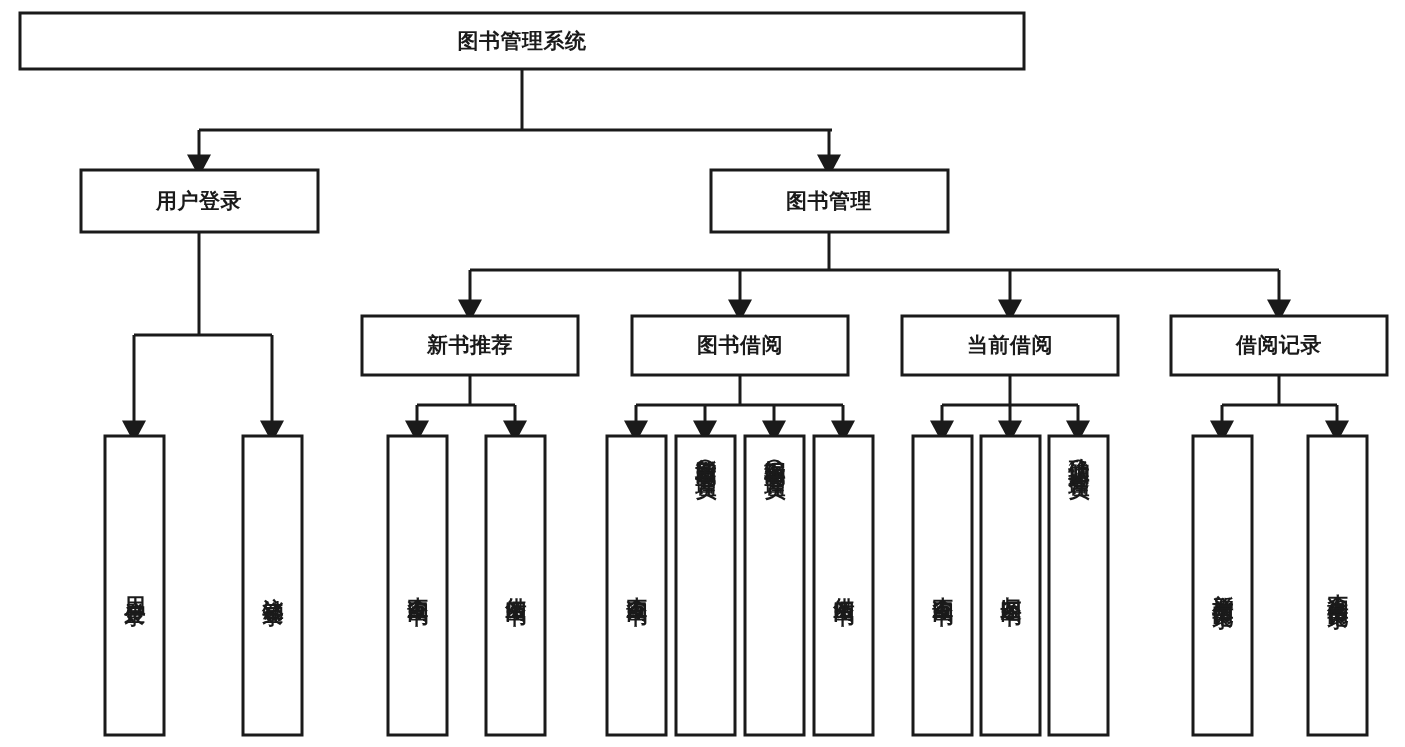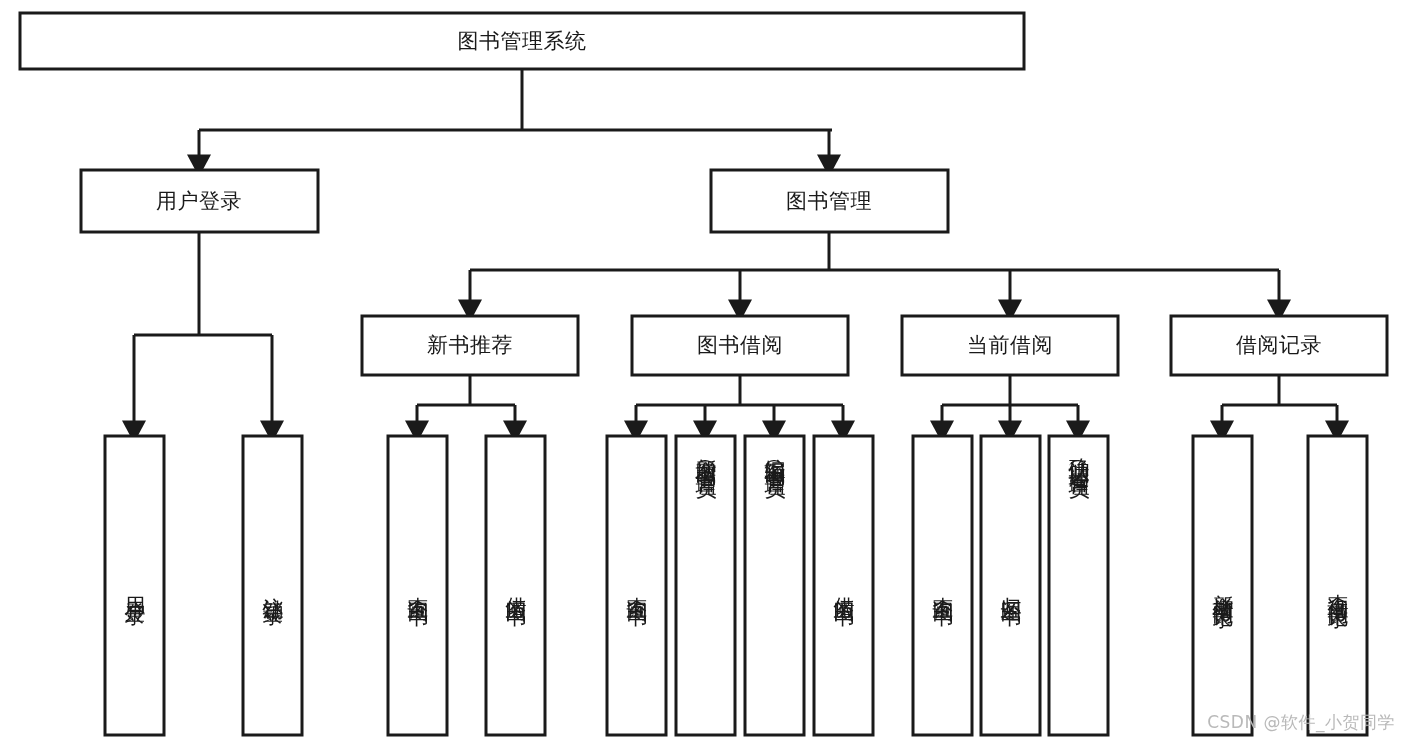--- a/index.html
+++ b/index.html
@@ -10,20 +10,21 @@
   }
   body {
     font-family: "DejaVu Sans", "Liberation Sans", sans-serif;
   }
   #canvas {
     position: relative;
     width: 1405px;
     height: 740px;
     background: #ffffff;
     overflow: hidden;
+    font-weight: bold;
   }
   svg.diagram {
     position: absolute;
     left: 0;
     top: 0;
     width: 1405px;
     height: 747px;
   }
   .node-rect {
     fill: #ffffff;
@@ -239,15 +240,14 @@
     <span class="leaf-label">确认归还（管理员）</span>
   </div>
 
   <div class="leaf-label-wrap" style="left:1193px; top:436px; width:59px; height:299px;">
     <span class="leaf-label">新增借阅记录</span>
   </div>
   <div class="leaf-label-wrap" style="left:1308px; top:436px; width:59px; height:299px;">
     <span class="leaf-label">查询借阅记录</span>
   </div>
 
-  <div class="watermark">CSDN @软件_小贺同学</div>
 
 </div>
 
 </body></html>

